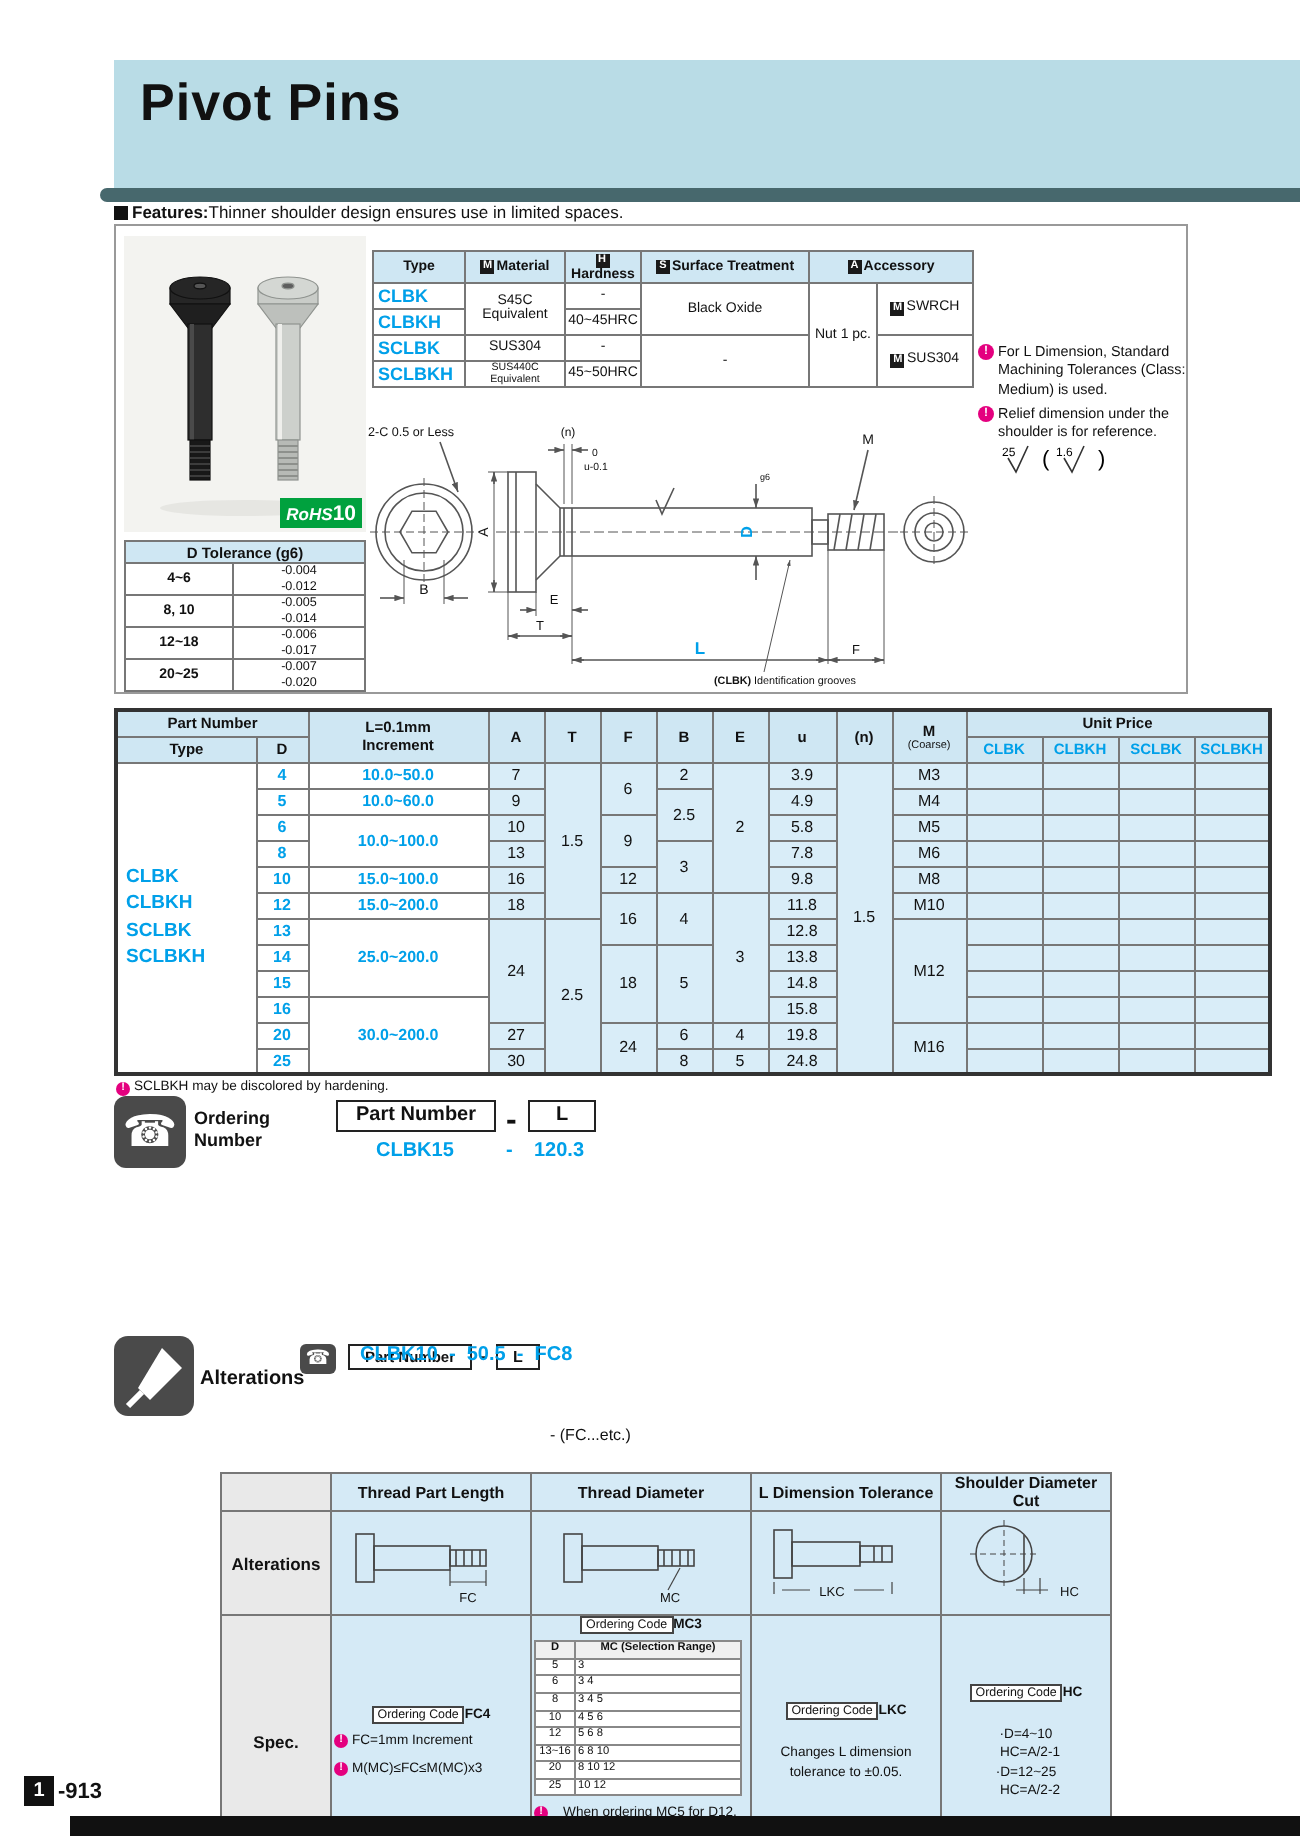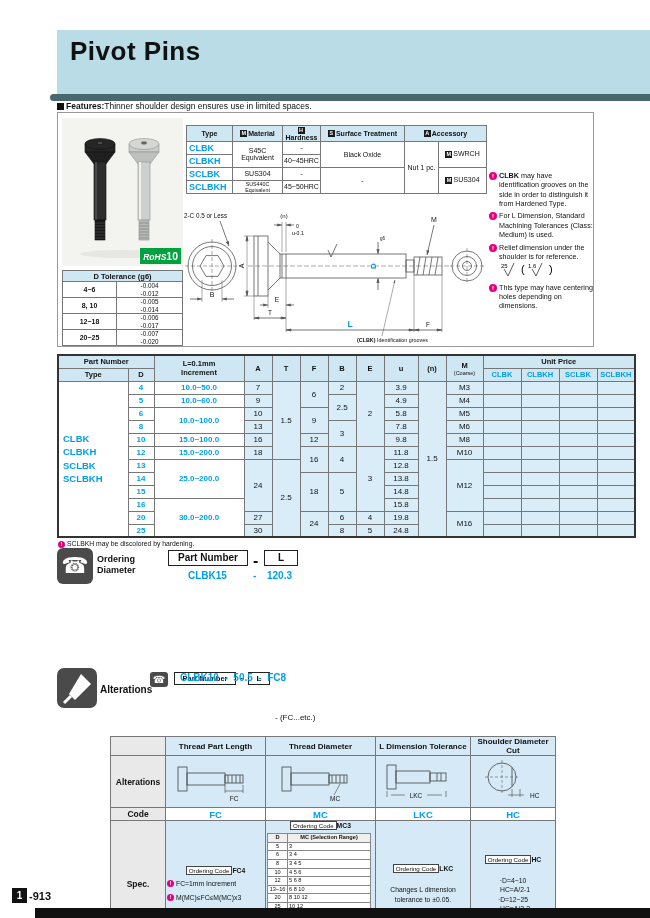--- a/index.html
+++ b/index.html
@@ -177,43 +177,35 @@
     <td class="pn">SCLBKH</td>
     <td class="tiny">SUS440C Equivalent</td>
     <td>45~50HRC</td>
   </tr>
 </tbody>
   </table>
 
 <div class="notes">
   <div class="note">
     <span class="ci">!</span>
-    <div><b>CLBK</b><span> may have identification grooves on the side in order to distinguish it from Hardened Type.</span></div>
-  </div>
-  <div class="note">
-    <span class="ci">!</span>
     <div>For L Dimension, Standard Machining Tolerances (Class: Medium) is used.</div>
   </div>
   <div class="note">
     <span class="ci">!</span>
     <div>
       <span>Relief dimension under the shoulder is for reference.</span><br>
       <svg width="66" height="16" viewBox="0 0 66 16">
         <text x="2" y="7" font-size="6">25</text>
         <path d="M5,8 l4,7 l6,-13" stroke="#333" fill="none" stroke-width="0.8"></path>
         <text x="22" y="12" font-size="11">(</text>
         <text x="29" y="7" font-size="6">1.6</text>
         <path d="M33,8 l4,7 l6,-13" stroke="#333" fill="none" stroke-width="0.8"></path>
         <text x="50" y="12" font-size="11">)</text>
       </svg>
     </div>
-  </div>
-  <div class="note">
-    <span class="ci">!</span>
-    <div>This type may have centering holes depending on dimensions.</div>
   </div>
 </div>
 
 <div class="draw">
 <svg width="302" height="137" viewBox="0 0 302 137">
   <defs>
     <marker id="ar" markerWidth="6" markerHeight="4" refX="6" refY="2" orient="auto">
           <path d="M0,0 L6,2 L0,4 Z" fill="#555"></path>
         </marker>
     <marker id="arс" markerWidth="6" markerHeight="4" refX="6" refY="2" orient="auto">
@@ -536,21 +528,21 @@
 </table>
 
 <div class="fn">
   <span class="ci" style="width:7px;height:7px;line-height:7px;font-size:5.5px">!</span>
   <span>SCLBKH may be discolored by hardening.</span>
 </div>
 
 <div class="ordico"><span>☎</span></div>
 <div class="ordlab">
     <div>Ordering</div>
-    <div>Diameter</div>
+    <div>Number</div>
   </div>
 <div class="box" style="left:168px;top:550px;width:80px;height:16px;font-size:10px;line-height:13px">Part Number</div>
 <div class="abs" style="left:253px;top:552px;font-weight:bold">-</div>
 <div class="box" style="left:264px;top:550px;width:34px;height:16px;font-size:10px;line-height:13px">L</div>
 <div class="abs bluet" style="left:188px;top:570px;font-size:10px">CLBK15</div>
 <div class="abs bluet" style="left:253px;top:570px;font-size:10px">-</div>
 <div class="abs bluet" style="left:267px;top:570px;font-size:10px">120.3</div>
 
 <div class="altico">
   <svg width="40" height="40" viewBox="0 0 40 40">
@@ -626,27 +618,20 @@
           <circle cx="30" cy="20" r="14"></circle>
           <path d="M40,10.5 V29.5"></path>
           <path d="M30,3 V37 M13,20 H47" stroke-dasharray="3,2" stroke-width="0.5"></path>
           <path d="M40,32 V40 M48,32 V40 M36,38 H52" stroke-width="0.6"></path>
         </g>
         <text x="58" y="41" font-size="6.5" fill="#111">HC</text>
       </svg>
     </td>
   </tr>
   <tr>
-    <td class="lblc">Code</td>
-    <td class="codec">FC</td>
-    <td class="codec">MC</td>
-    <td class="codec">LKC</td>
-    <td class="codec">HC</td>
-  </tr>
-  <tr>
     <td class="lblc">Spec.</td>
     <td class="specc">
       <div><span class="ocbox">Ordering Code</span><span class="occode">FC4</span></div>
       <div class="snote">
             <span class="ci">!</span>
             <span>FC=1mm Increment</span>
           </div>
       <div class="snote">
             <span class="ci">!</span>
             <span>M(MC)≤FC≤M(MC)x3</span>

